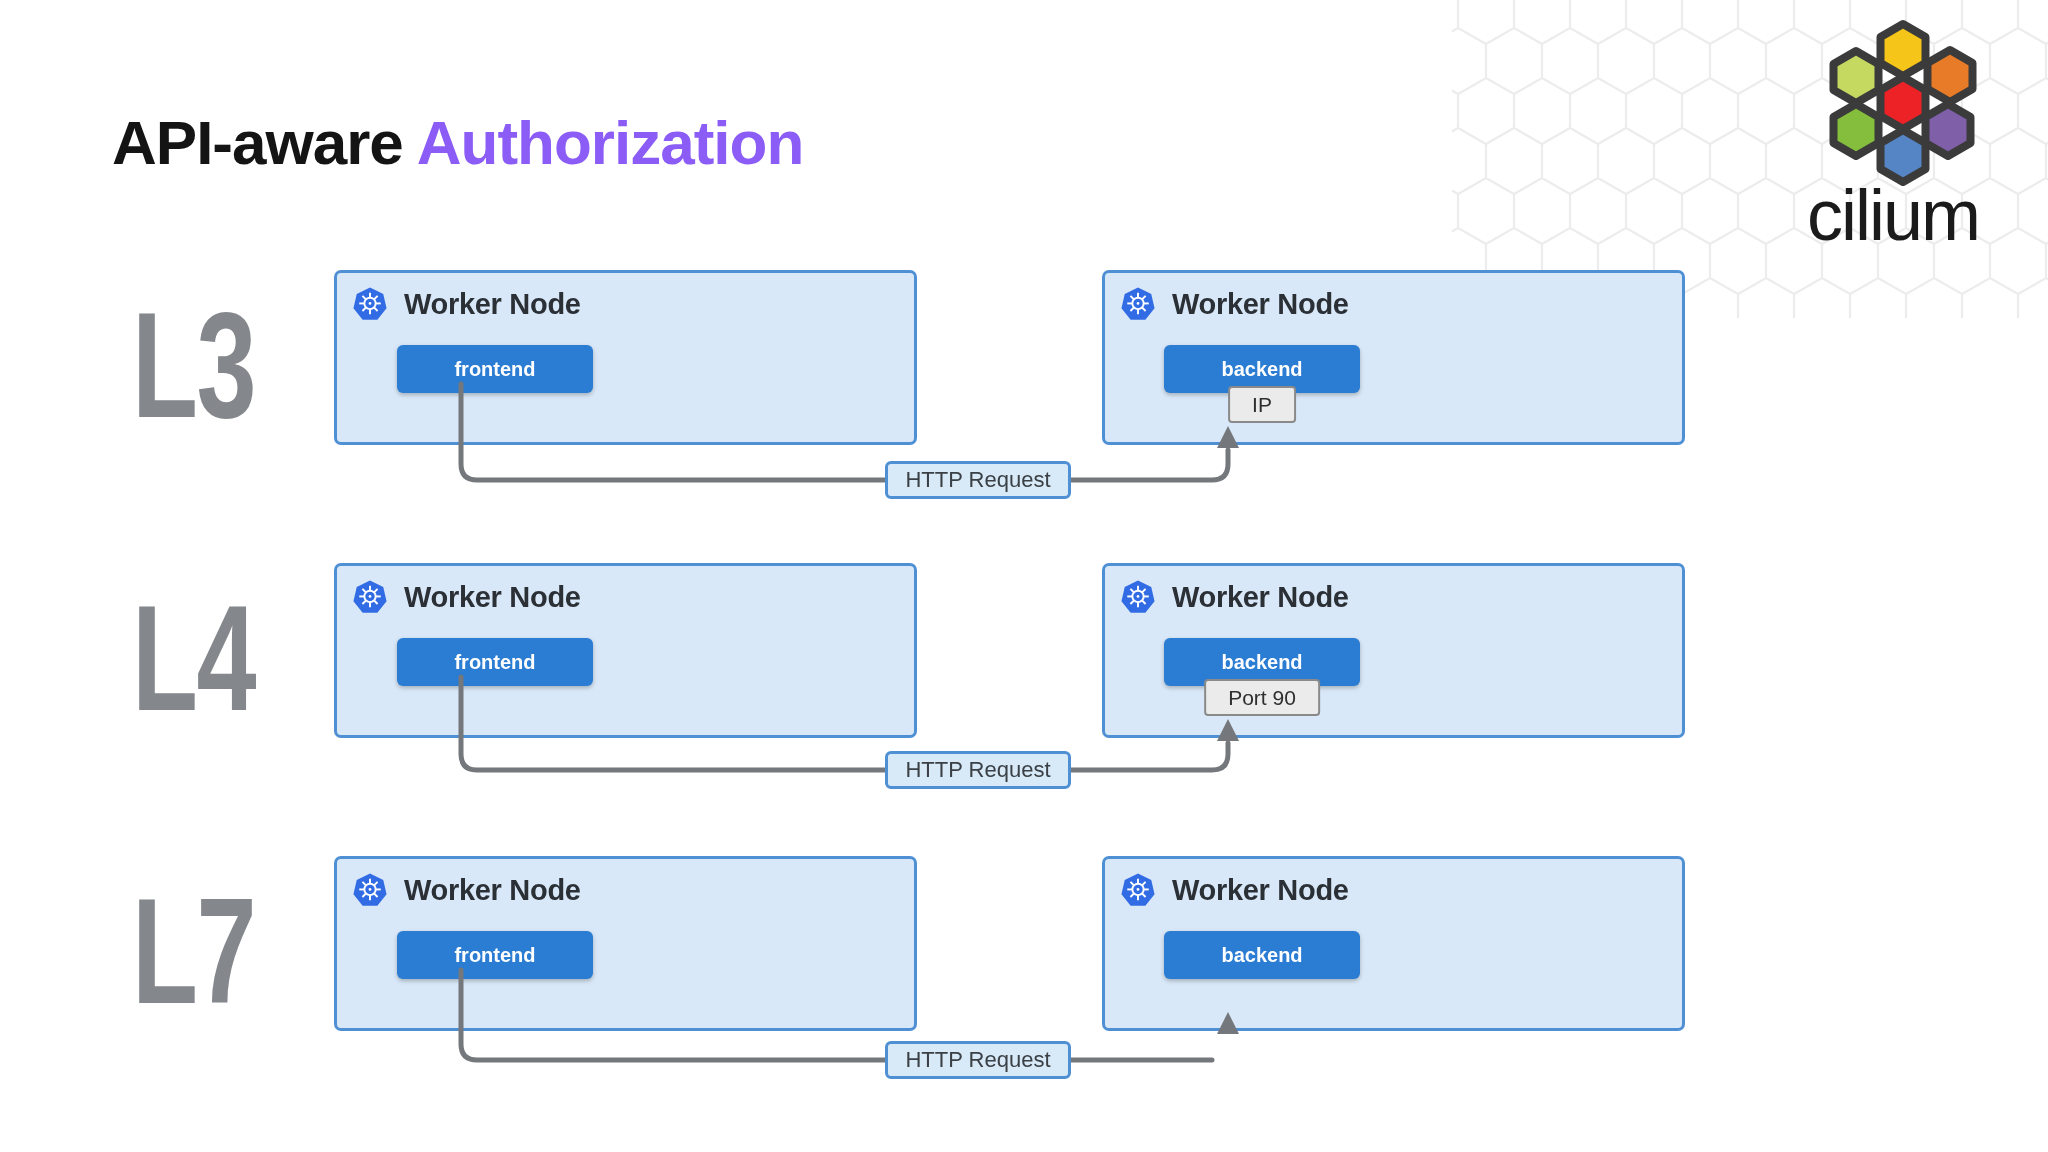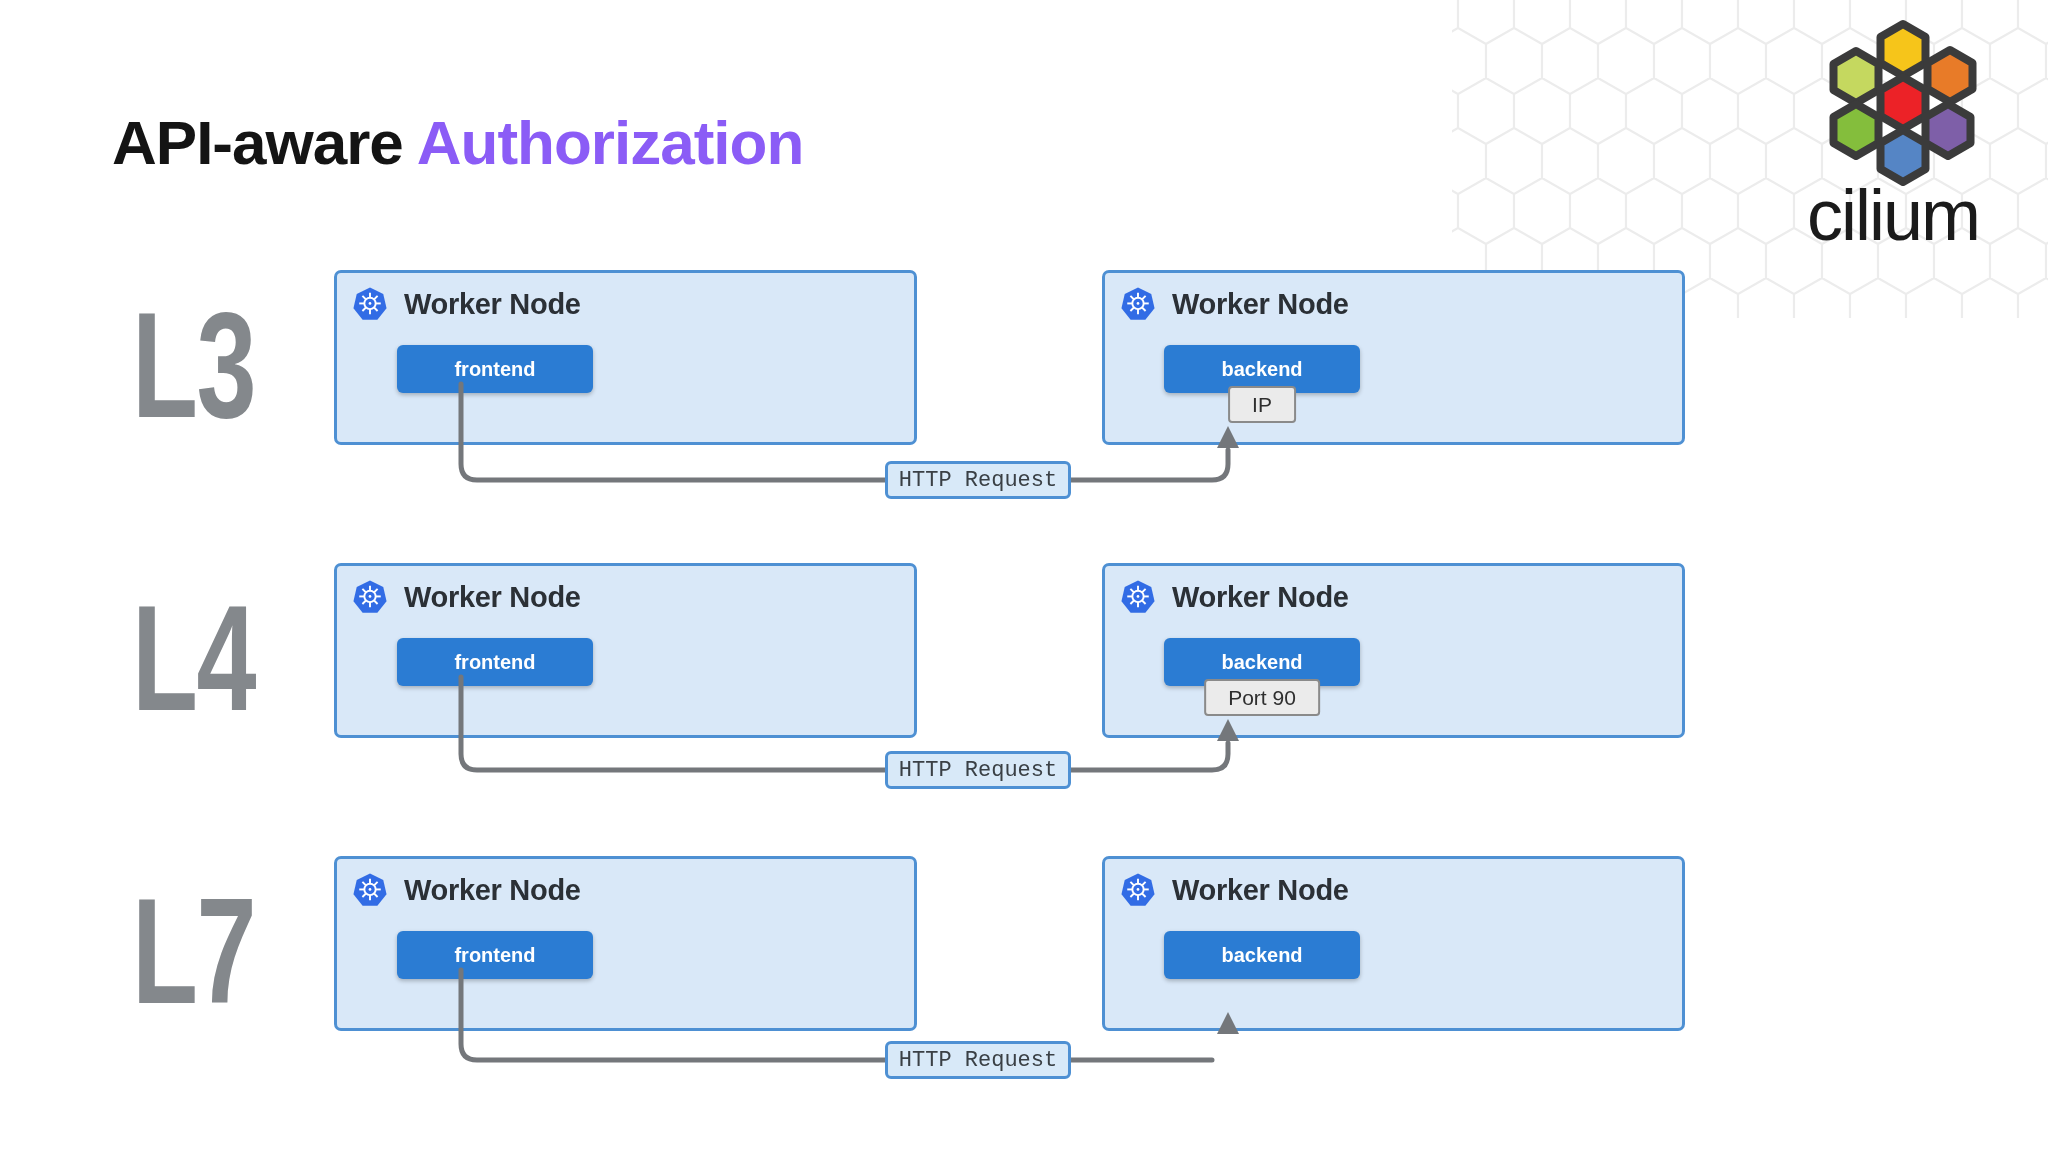--- a/index.html
+++ b/index.html
@@ -42,21 +42,21 @@
     height:37px;box-sizing:border-box;padding:8px 22px;
     background:#ebebeb;border:2px solid #8a8a8a;border-radius:4px;
     color:#2e2e2e;font-size:21px;display:flex;align-items:center;justify-content:center;white-space:nowrap;
   }
   
   .connectors{position:absolute;left:0;top:0;z-index:3;pointer-events:none;}
   
   .http-label{
     position:absolute;left:885px;width:186px;height:38px;box-sizing:border-box;z-index:4;
     background:#d8e9f8;border:3px solid #4e90d3;border-radius:6px;
-    color:#3a4045;font-size:22px;display:flex;align-items:center;justify-content:center;white-space:nowrap;font-family:Liberation Mono, monospace;
+    color:#3a4045;font-size:22px;display:flex;align-items:center;justify-content:center;white-space:nowrap;
   }
 </style>
 </head>
 <body>
 
 <div class="canvas">
 
   <svg class="hex-pattern" width="596" height="318" aria-hidden="true">
     <defs>
       <pattern id="hexgrid" width="56" height="100" patternUnits="userSpaceOnUse" patternTransform="translate(6,-22)">

